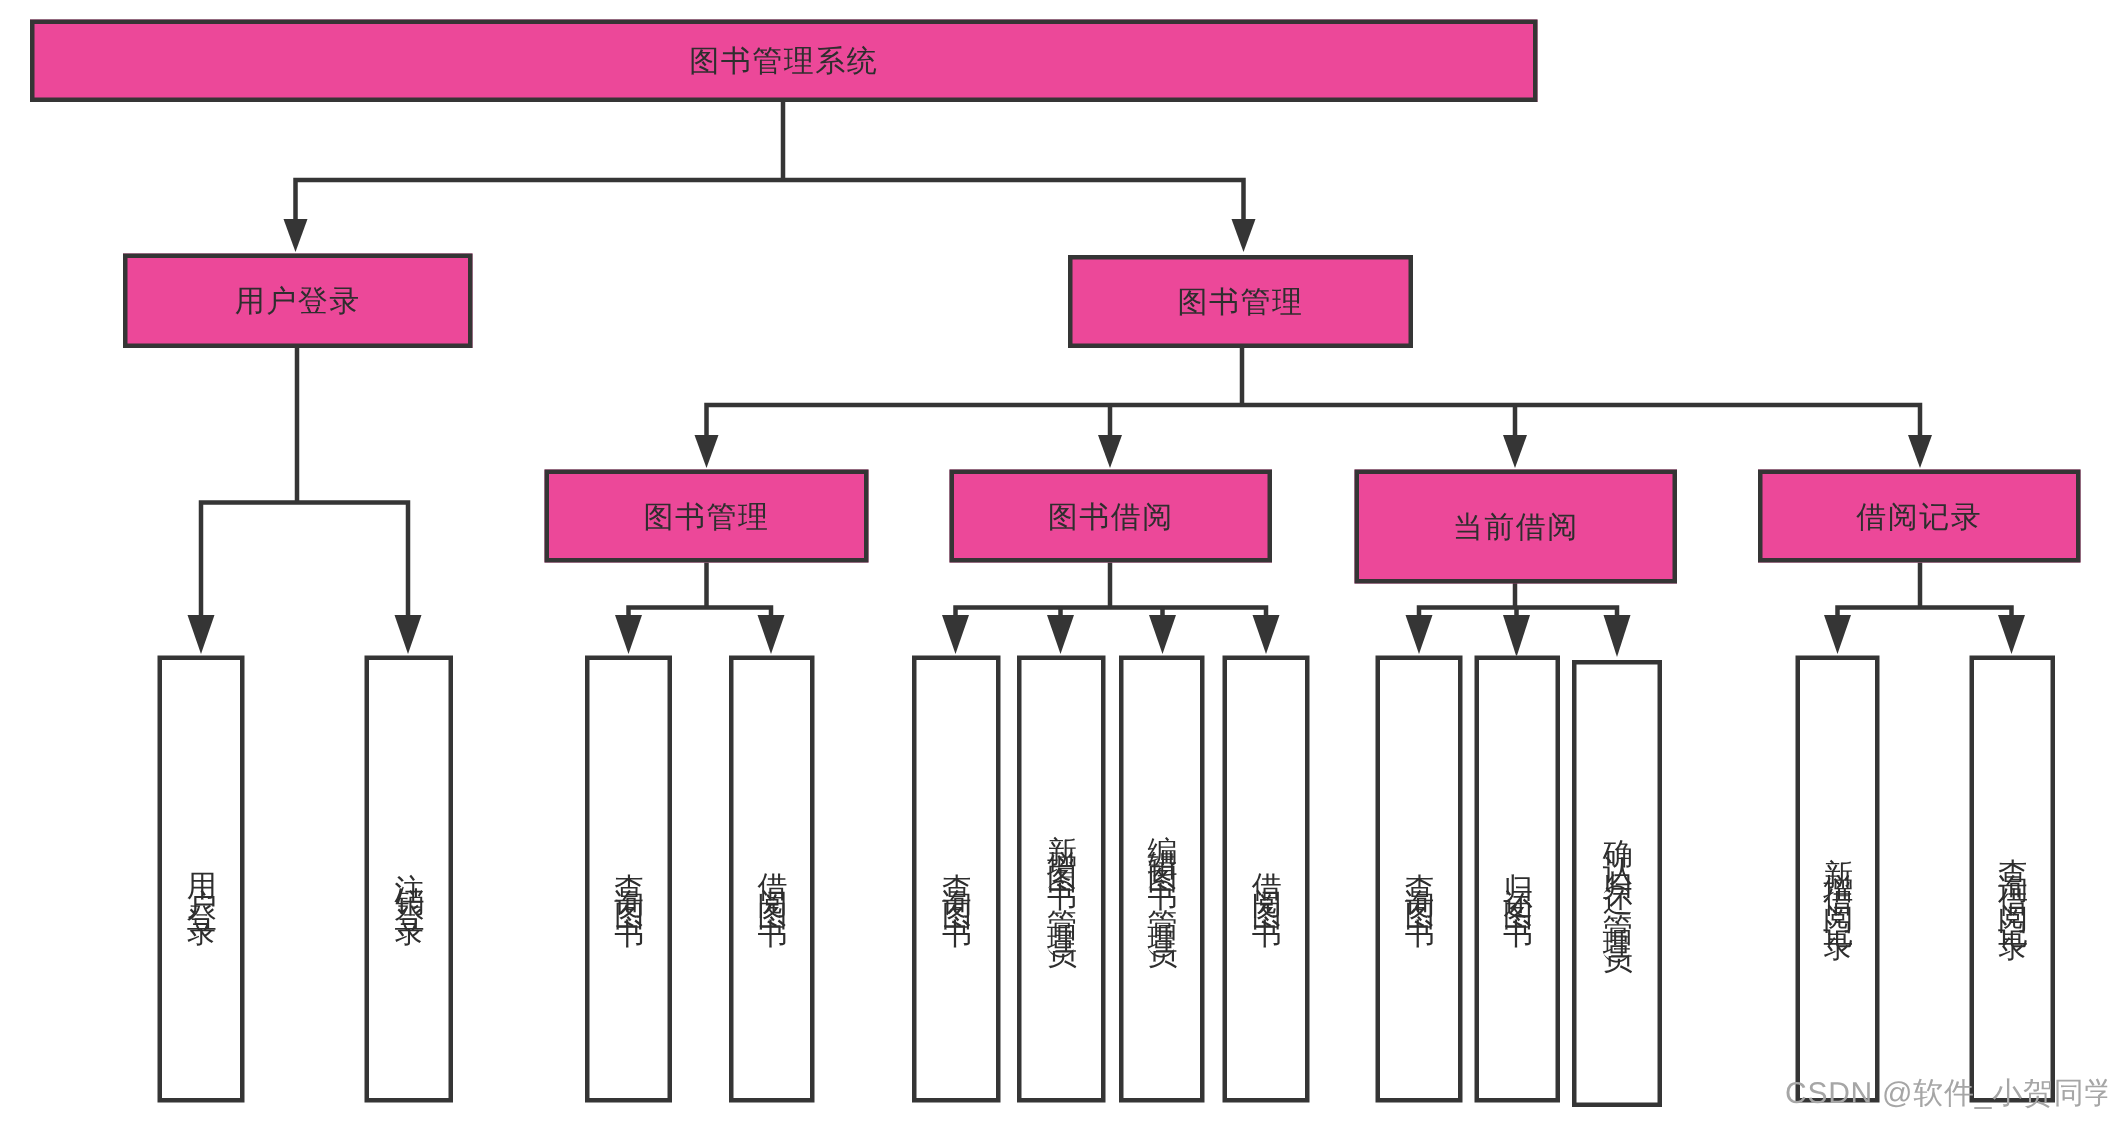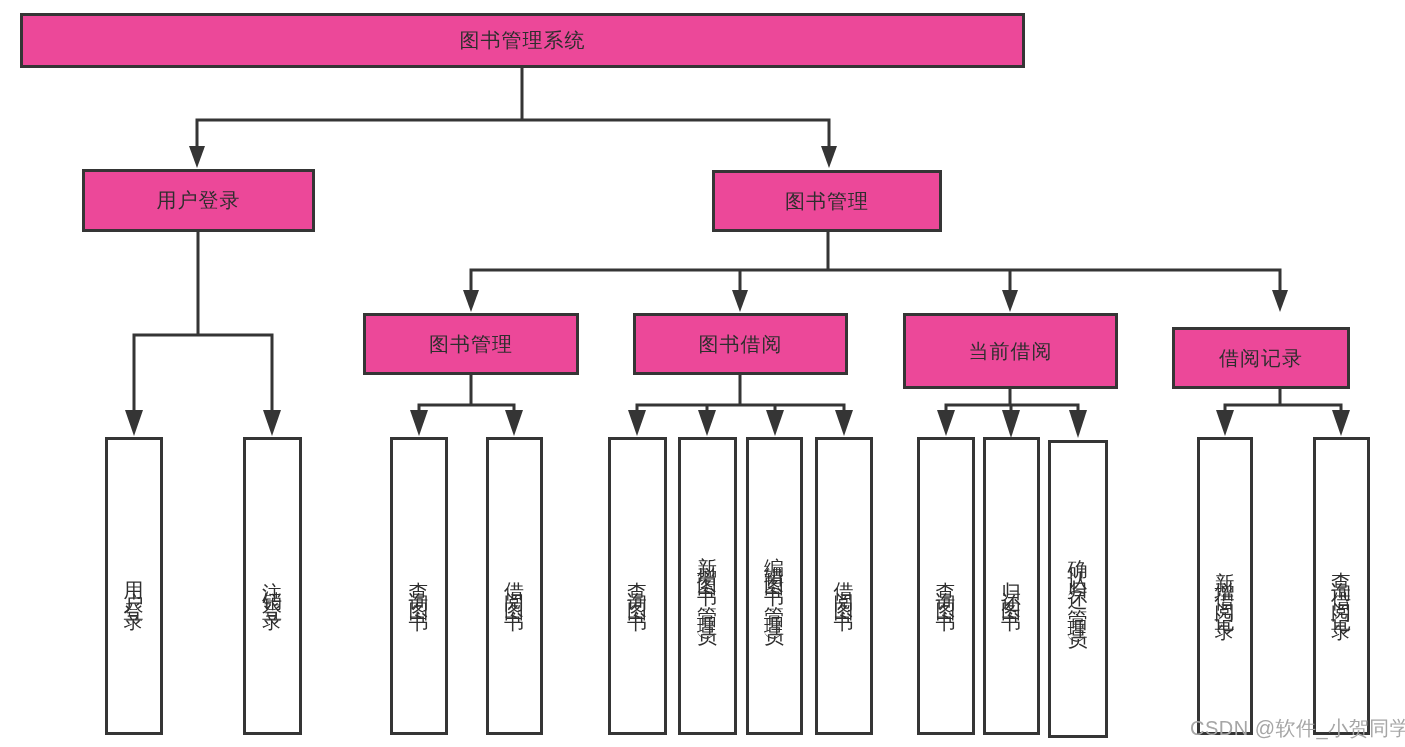--- a/index.html
+++ b/index.html
@@ -126,21 +126,21 @@
 
   <div class="node" style="left:363px; top:313px; width:216px; height:62px;">
     <span>图书管理</span>
   </div>
   <div class="node" style="left:633px; top:313px; width:215px; height:62px;">
     <span>图书借阅</span>
   </div>
   <div class="node" style="left:903px; top:313px; width:215px; height:76px;">
     <span>当前借阅</span>
   </div>
-  <div class="node" style="left:1172px; top:327px; width:178px; height:62px;">
+  <div class="node" style="left:1172px; top:313px; width:215px; height:62px;">
     <span>借阅记录</span>
   </div>
 
   <div class="leaf" style="left:105px;">
     <span class="vtext">用户登录</span>
   </div>
   <div class="leaf" style="left:243px; width:59px;">
     <span class="vtext">注销登录</span>
   </div>
 

